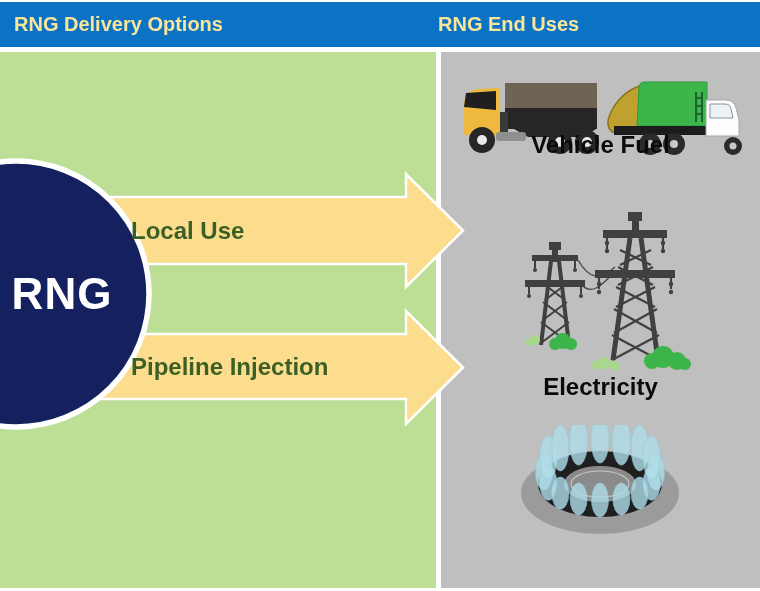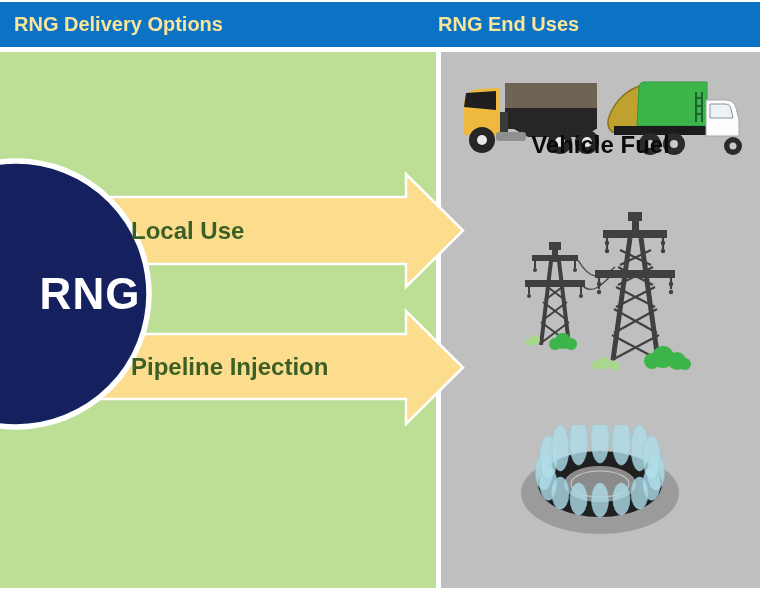--- a/index.html
+++ b/index.html
@@ -11,21 +11,21 @@
                 font-size:20px;color:#F8E49A;white-space:nowrap;}
   .header-title.left{left:14px;}
   .header-title.right{left:438px;}
   
   .panel-left{position:absolute;left:0;top:52px;width:436px;height:536px;background:#BCDE95;}
   .panel-right{position:absolute;left:441px;top:52px;width:319px;height:536px;background:#BFBFBF;}
   
   .overlay{position:absolute;left:0;top:0;}
   
   .rng-label{position:absolute;left:0;top:272px;width:124px;text-align:center;
-             font-size:44px;font-weight:bold;color:#FFFFFF;line-height:44px;letter-spacing:1px;margin-left:28px;}
+             font-size:44px;font-weight:bold;color:#FFFFFF;line-height:44px;letter-spacing:1px;}
   .arrow-label{position:absolute;width:280px;text-align:left;font-size:24px;font-weight:bold;
                color:#3C5F26;line-height:26px;white-space:nowrap;}
   .arrow-label.one{left:131px;top:218px;}
   .arrow-label.two{left:131px;top:354px;}
   .end-use-label{position:absolute;left:441px;width:319px;text-align:center;
                  font-size:24px;font-weight:bold;color:#0A0A0A;line-height:26px;white-space:nowrap;}
   .end-use-label.fuel{top:132px;}
   .end-use-label.elec{top:374px;}
   .end-use-label.thermal{top:552px;}
   .icon-abs{position:absolute;}
@@ -172,20 +172,21 @@
       <circle cx="100" cy="158" r="6" fill="#A9D78C"></circle>
         <circle cx="92" cy="160" r="5" fill="#A9D78C"></circle>
       <circle cx="110" cy="161" r="5" fill="#A9D78C"></circle>
       <circle cx="158" cy="152" r="11" fill="#3CB54A"></circle>
         <circle cx="172" cy="156" r="9" fill="#3CB54A"></circle>
       <circle cx="147" cy="156" r="8" fill="#3CB54A"></circle>
         <circle cx="180" cy="159" r="6" fill="#3CB54A"></circle>
     </g>
   </svg>
 
+  <div class="end-use-label elec">Electricity</div>
 
   <svg class="icon-abs" style="left:498px;top:425px;" width="200" height="130" viewBox="0 0 200 130">
     <ellipse cx="102" cy="68" rx="79" ry="41" fill="#9B9B9B"></ellipse>
     <ellipse cx="102" cy="59" rx="62" ry="33" fill="#1F1F1F"></ellipse>
     <ellipse cx="102" cy="59" rx="36" ry="18" fill="#8B8B8B"></ellipse>
     <ellipse cx="102" cy="59" rx="29" ry="13" fill="none" stroke="#C6C6C6" stroke-width="1.2"></ellipse>
     <g fill="#AFDDE9" fill-opacity="0.8" stroke="#8FCBDC" stroke-opacity="0.6" stroke-width="1">
       <ellipse cx="158" cy="47" rx="8.5" ry="18"></ellipse>
       <ellipse cx="153.7" cy="58.3" rx="8.5" ry="17"></ellipse>
       <ellipse cx="141.6" cy="68.1" rx="8.5" ry="16"></ellipse>

